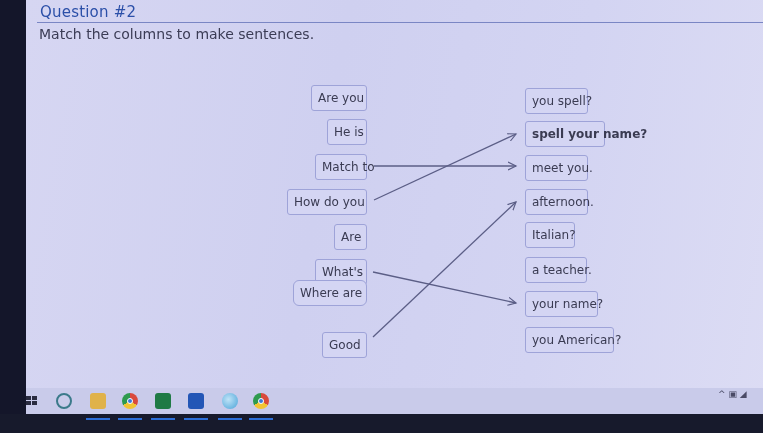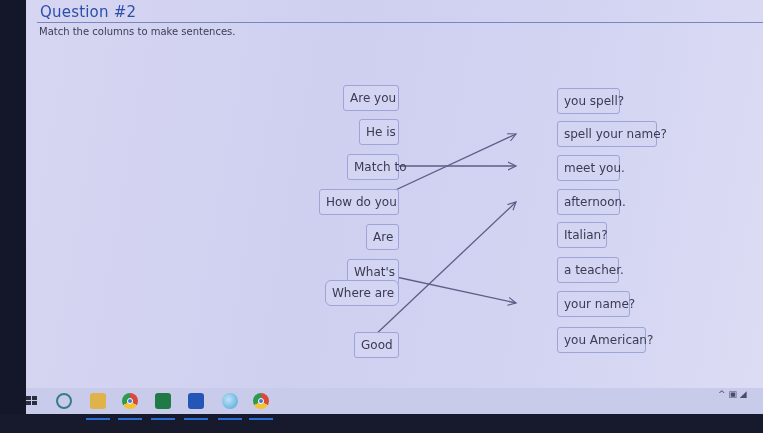--- a/index.html
+++ b/index.html
@@ -10,27 +10,27 @@
       background: linear-gradient(100deg, #d6d6f2 0%, #cfd0f0 40%, #d3d4f2 70%, #dcdcf4 100%);
     }
     .q-title {
       position: absolute; left: 40px; top: 3px;
       font-size: 15px; color: #2b4fa8; letter-spacing: 0.2px;
     }
     .q-rule {
       position: absolute; left: 37px; top: 22px; width: 726px; height: 1px; background: #7a86c4;
     }
     .q-instr {
-      position: absolute; left: 39px; top: 26px; font-size: 10px; color: #3b3c55;
+      position: absolute; left: 39px; top: 26px; font-size: 14px; color: #3b3c55;
     }
     .tile {
       position: absolute; height: 26px; padding: 0 6px;
       border: 1px solid #9ea3d8; border-radius: 3px;
       background: #d4d5f3;
-      font-size: 12px; color: #3a3b52; line-height: 24px; white-space: nowrap; margin-left: 32px;
+      font-size: 12px; color: #3a3b52; line-height: 24px; white-space: nowrap;
     }
     .tile.left { text-align: right; }
     .tile.right { text-align: left; }
     svg.lines { position: absolute; left: 0; top: 0; width: 763px; height: 433px; pointer-events: none; }
     .taskbar {
       position: absolute; left: 26px; top: 388px; width: 737px; height: 26px;
       background: #c9cbea;
     }
     .tb-icon {
       position: absolute; top: 393px; width: 16px; height: 16px; border-radius: 3px;
@@ -70,21 +70,21 @@
 
 <div class="tile left" style="left: 311px; top: 85px; width: 56px;">Are you</div>
 <div class="tile left" style="left: 327px; top: 119px; width: 40px;">He is</div>
 <div class="tile left" style="left: 315px; top: 154px; width: 52px;">Match to</div>
 <div class="tile left" style="left: 287px; top: 189px; width: 80px;">How do you</div>
 <div class="tile left" style="left: 334px; top: 224px; width: 33px;">Are</div>
 <div class="tile left" style="left: 315px; top: 259px; width: 52px;">What's</div>
 <div class="tile left" style="left: 293px; top: 280px; width: 74px; border-radius: 6px;">Where are</div>
 <div class="tile left" style="left: 322px; top: 332px; width: 45px;">Good</div>
 <div class="tile right" style="left: 525px; top: 88px; width: 63px;">you spell?</div>
-<div class="tile right" style="left: 525px; top: 121px; width: 100px;">spell your name?</div>
+<div class="tile right" style="left: 525px; top: 121px; width: 80px; font-weight: bold;">spell your name?</div>
 <div class="tile right" style="left: 525px; top: 155px; width: 63px;">meet you.</div>
 <div class="tile right" style="left: 525px; top: 189px; width: 63px;">afternoon.</div>
 <div class="tile right" style="left: 525px; top: 222px; width: 50px;">Italian?</div>
 <div class="tile right" style="left: 525px; top: 257px; width: 62px;">a teacher.</div>
 <div class="tile right" style="left: 525px; top: 291px; width: 73px;">your name?</div>
 <div class="tile right" style="left: 525px; top: 327px; width: 89px;">you American?</div>
 <div class="tb-icon" style="left: 24px; background: transparent;"><svg width="16" height="16">
       <rect x="2" y="3" width="5" height="4" fill="#2a2c40"></rect>
       <rect x="8" y="3" width="5" height="4" fill="#2a2c40"></rect>
       <rect x="2" y="8" width="5" height="4" fill="#2a2c40"></rect>

